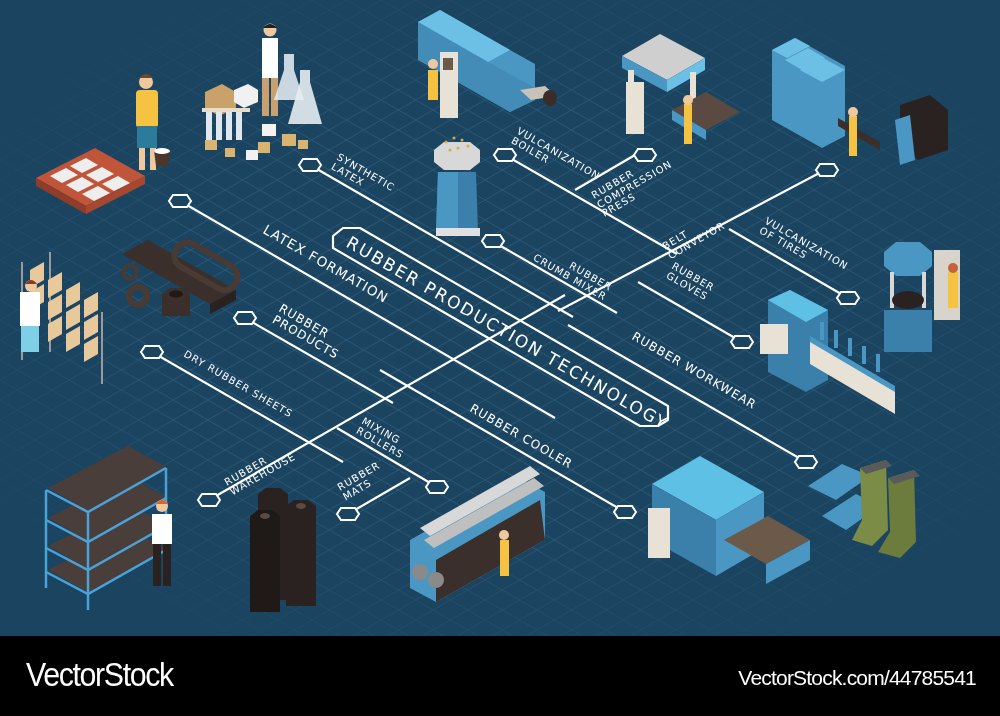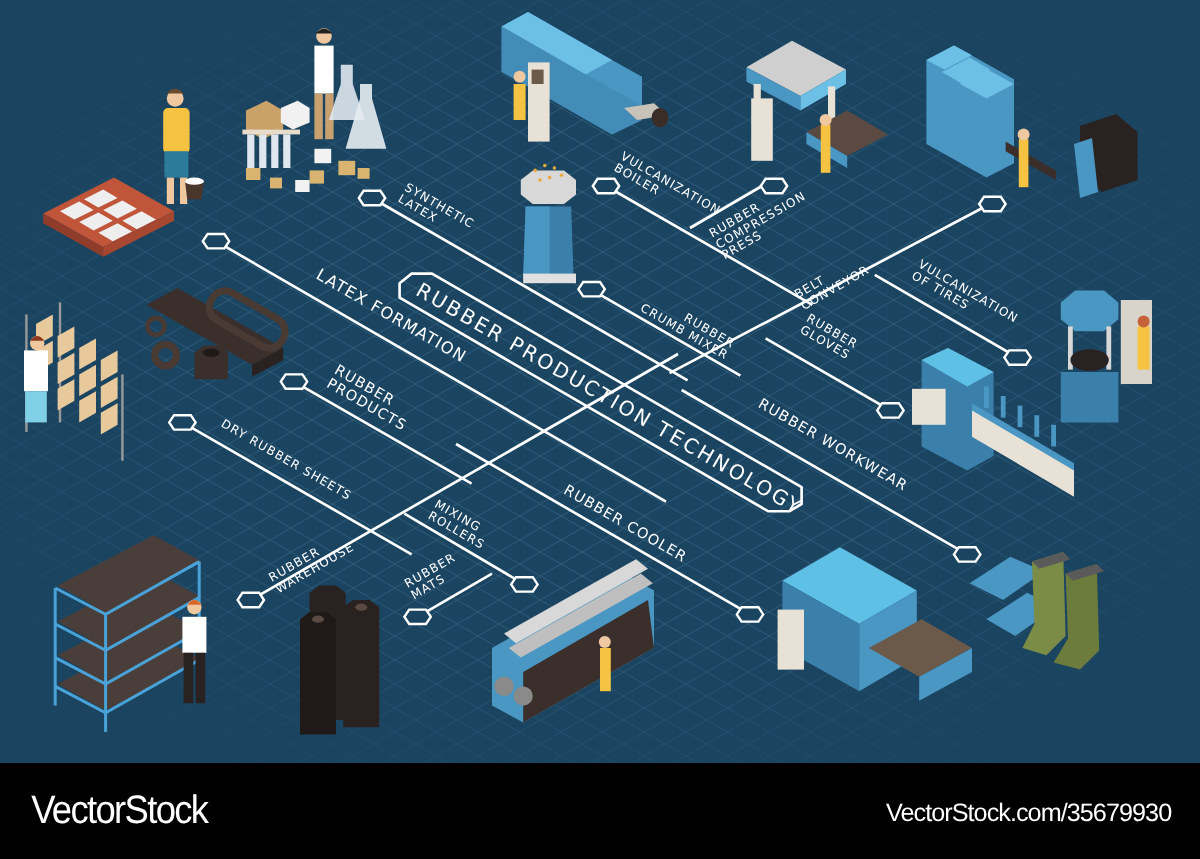--- a/index.html
+++ b/index.html
@@ -375,14 +375,14 @@
 ROLLERS</div>
   <div class="lbl sm up" style="left:336px; top:484px;">RUBBER
 MATS</div>
   <div class="lbl md down" style="left:474px; top:402px;">RUBBER COOLER</div>
 
   <div class="lbl title down" style="left:352px; top:234px;">RUBBER PRODUCTION TECHNOLOGY</div>
 </div>
 
 <div id="footer">
   <div class="brand">VectorStock</div>
-  <div class="ref">VectorStock.com/35679930</div>
+  <div class="ref">VectorStock.com/44785541</div>
 </div>
 
 </body></html>

